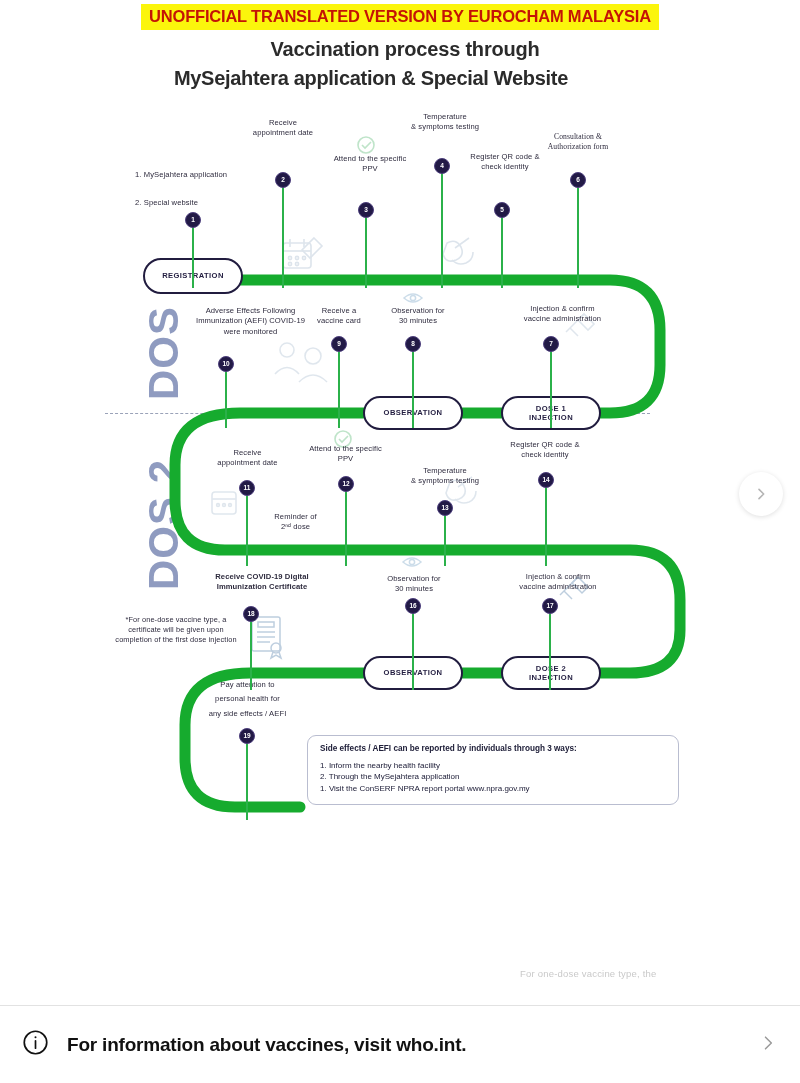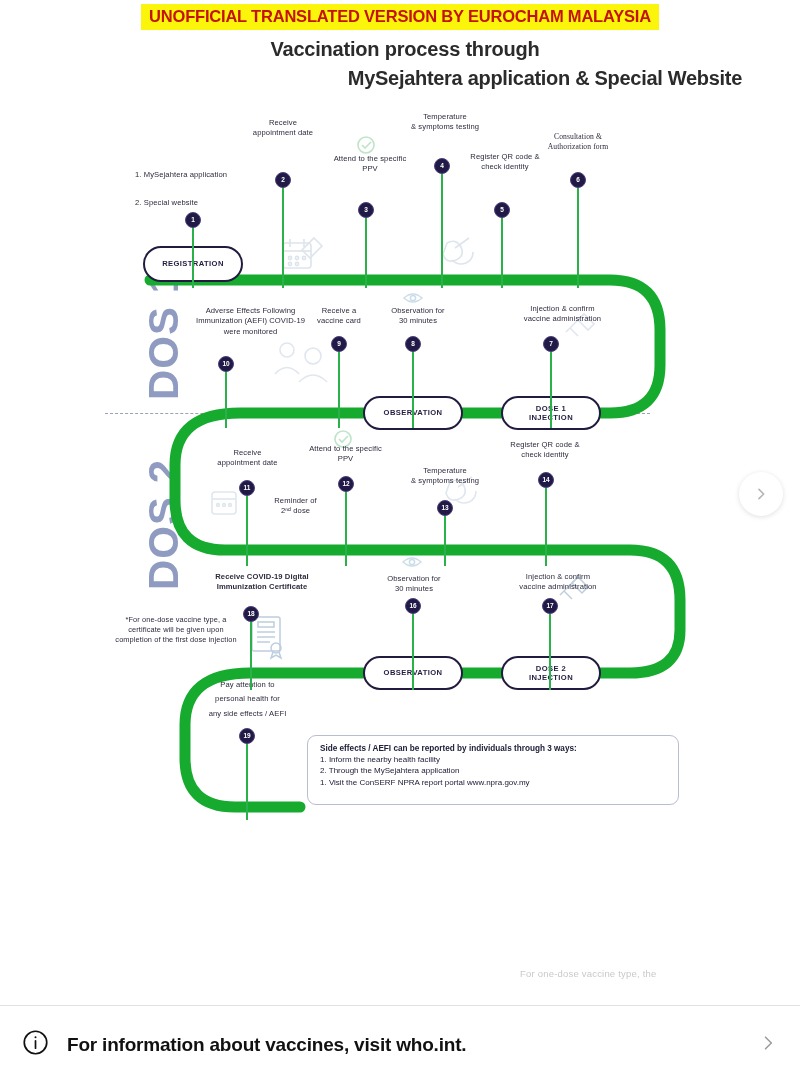--- a/index.html
+++ b/index.html
@@ -14,21 +14,21 @@
   
   .banner-wrap { position:absolute; left:0; top:4px; width:800px; text-align:center; }
   .banner {
     display:inline-block; background:#fbf50c; color:#c41306;
     font-weight:bold; font-size:16.5px; letter-spacing:-.2px;
     padding:3px 8px 4px 8px; white-space:nowrap;
     font-family:"Liberation Sans", sans-serif;
   }
   .title-block { position:absolute; left:0; top:38px; width:800px; color:#2b2b2b; }
   .title-1 { text-align:center; font-size:20px; font-weight:bold; letter-spacing:-.2px; padding-left:10px; }
-  .title-2 { text-align:right; font-size:20px; font-weight:bold; letter-spacing:-.3px; margin-top:6px; padding-right:58px;}
+  .title-2 { text-align:center; font-size:20px; font-weight:bold; letter-spacing:-.3px; margin-top:6px; padding-right:58px;}
 
   
   #poster { position:absolute; left:0; top:110px; width:800px; height:880px; }
 
   
   .dos-label {
     position:absolute; color:#8f9bc0; font-weight:bold;
     font-size:42px; letter-spacing:1px;
     transform-origin: 0 0; transform: rotate(-90deg);
     white-space:nowrap; font-family:"Liberation Sans", sans-serif;
@@ -79,21 +79,21 @@
   }
   .cap.b { font-weight:bold; }
   .cap.note { color:#2d2a3d; font-size:7.4px; }
 
   
   #sidebox {
     position:absolute; left:307px; top:625px; width:372px; height:70px;
     border:1.3px solid #b9bdd0; border-radius:9px; background:#fff;
     padding:8px 10px 6px 12px; color:#20203a;
   }
-  #sidebox .hd { font-size:8.2px; font-weight:bold; margin-bottom:1px; }
+  #sidebox .hd { font-size:8.2px; font-weight:bold; margin-bottom:7px; }
   #sidebox li { font-size:8px; line-height:1.42; list-style:none; }
 
   .footnote-faint {
     position:absolute; left:520px; top:968px; font-size:9.5px;
     color:#c9c9c9; letter-spacing:.2px;
   }
 
   
   #next-slide {
     position:absolute; right:17px; top:472px; width:44px; height:44px;
@@ -261,21 +261,21 @@
     </div>
     <div class="marker" style="left:494px; top:92px;">
       <div class="dot">5</div>
       <div class="stem" style="height:72px;"></div>
     </div>
     <div class="marker" style="left:570px; top:62px;">
       <div class="dot">6</div>
       <div class="stem" style="height:102px;"></div>
     </div>
 
-    <div class="pill" style="left:143px; top:136px; width:100px; height:36px;align-items:center;">
+    <div class="pill" style="left:143px; top:148px; width:100px; height:36px;align-items:center;">
       <span>REGISTRATION</span>
     </div>
 
     <div class="cap" style="left:163px; top:196px; width:175px;">
       <div>Adverse Effects Following</div>
       <div>Immunization (AEFI) COVID-19</div>
       <div>were monitored</div>
     </div>
     <div class="cap" style="left:299px; top:196px; width:80px;">
       <div>Receive a</div>
@@ -312,21 +312,21 @@
     </div>
     <div class="pill" style="left:501px; top:286px; width:100px; height:34px; flex-direction:column;">
       <span>DOSE 1</span>
       <span>INJECTION</span>
     </div>
 
     <div class="cap" style="left:195px; top:338px; width:105px;">
       <div>Receive</div>
       <div>appointment date</div>
     </div>
-    <div class="cap" style="left:248px; top:386px; width:95px;">
+    <div class="cap" style="left:248px; top:402px; width:95px;">
       <div>Reminder of</div>
       <div>2ⁿᵈ dose</div>
     </div>
     <div class="cap" style="left:288px; top:334px; width:115px;">
       <div>Attend to the specific</div>
       <div>PPV</div>
     </div>
     <div class="cap" style="left:390px; top:356px; width:110px;">
       <div>Temperature</div>
       <div>&amp; symptoms testing</div>

